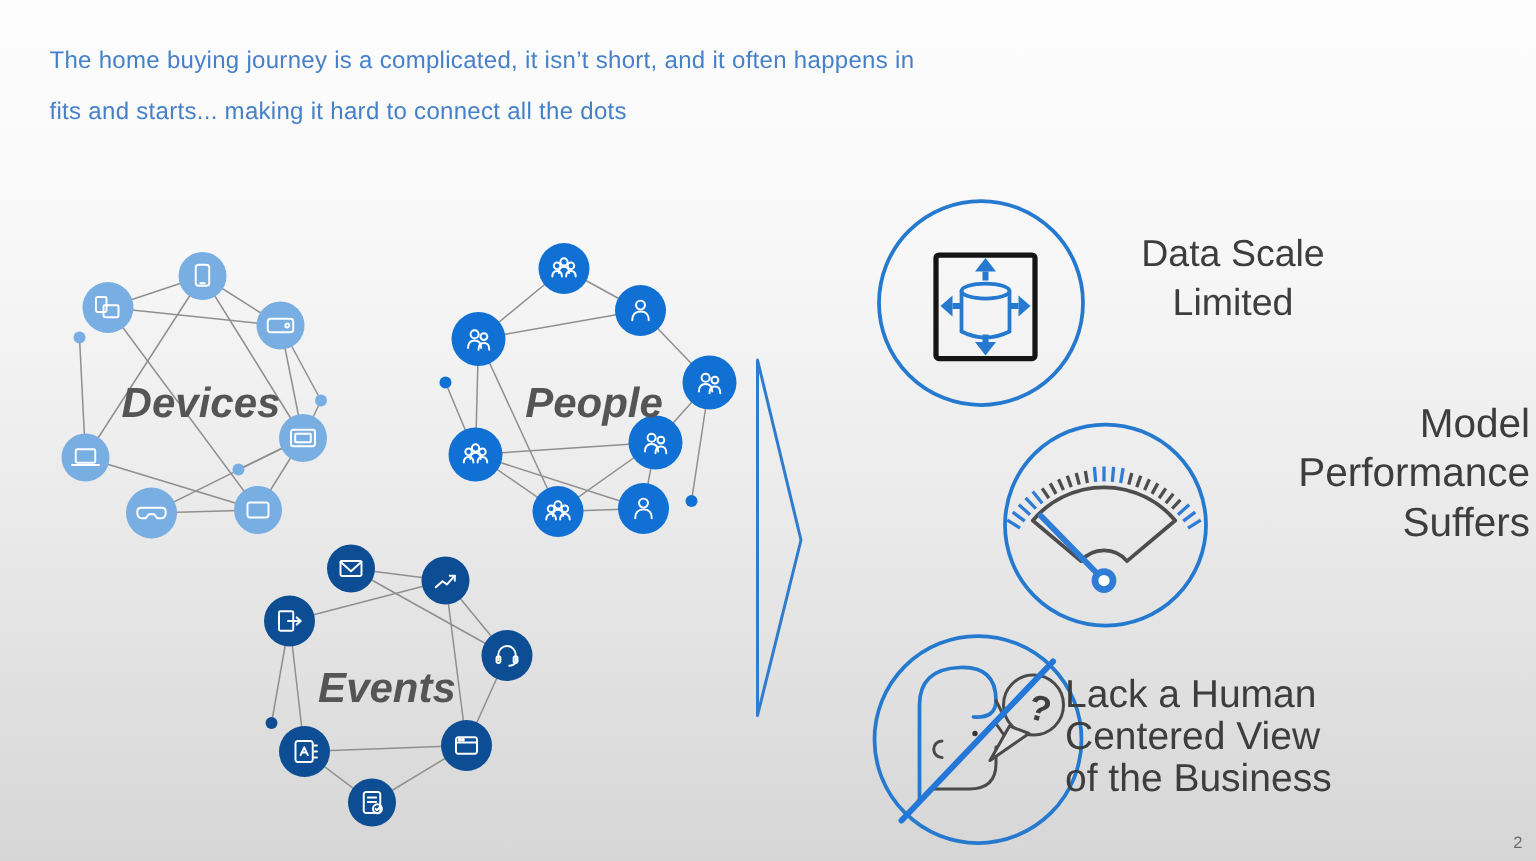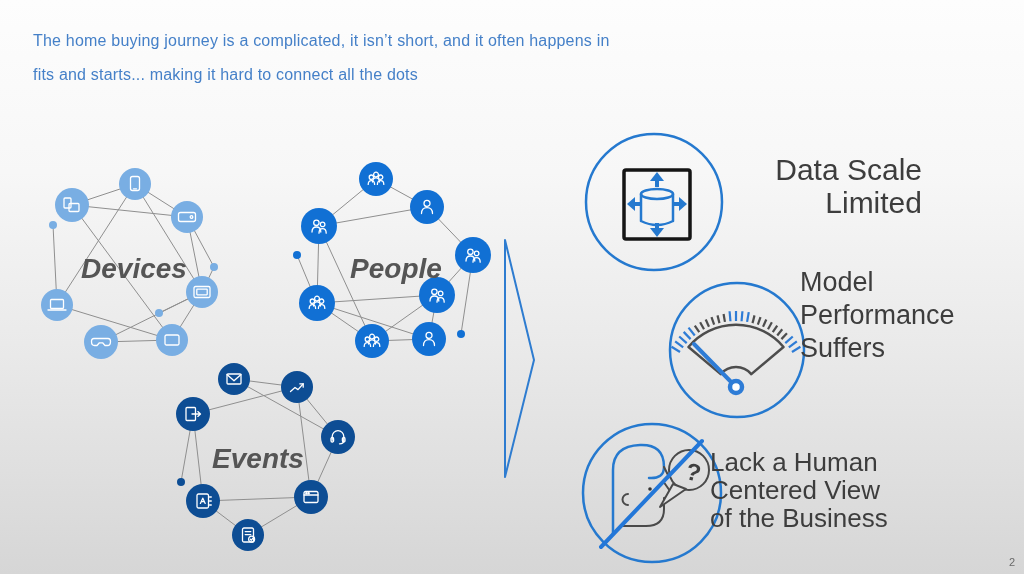--- a/index.html
+++ b/index.html
@@ -11,22 +11,22 @@
   #scene{position:absolute;left:0;top:0;}
   .slide-title{
     position:absolute;left:33px;top:24px;width:940px;
     font-size:16px;line-height:34px;color:var(--title-color,#4580c8);
     white-space:pre-line;letter-spacing:.2px;
   }
   .finding-label{
     position:absolute;color:var(--label-color,#3d3d3d);
     font-weight:300;white-space:pre-line;
   }
-  #label-0{left:722px;top:153px;width:200px;text-align:right;font-size:30px;line-height:33px;}
-  #label-1{left:800px;top:266px;width:220px;text-align:left;font-size:27px;line-height:33px;}
+  #label-0{left:722px;top:153px;width:200px;text-align:center;font-size:25px;line-height:33px;}
+  #label-1{left:800px;top:266px;width:220px;text-align:right;font-size:27px;line-height:33px;}
   #label-2{left:710px;top:448px;width:250px;text-align:left;font-size:26px;line-height:28px;}
   .page-number{
     position:absolute;right:9px;bottom:6px;font-size:11px;color:#6a6a6a;
   }
   .edge{stroke:var(--edge-color,#8f8f8f);stroke-width:1;}
   .cluster-label{
     font-family:"Liberation Sans",sans-serif;font-style:italic;font-weight:600;
     font-size:28px;fill:#555;text-anchor:middle;
   }
   .ring{fill:none;stroke:var(--ring-color,#2579cf);stroke-width:2.5;}

